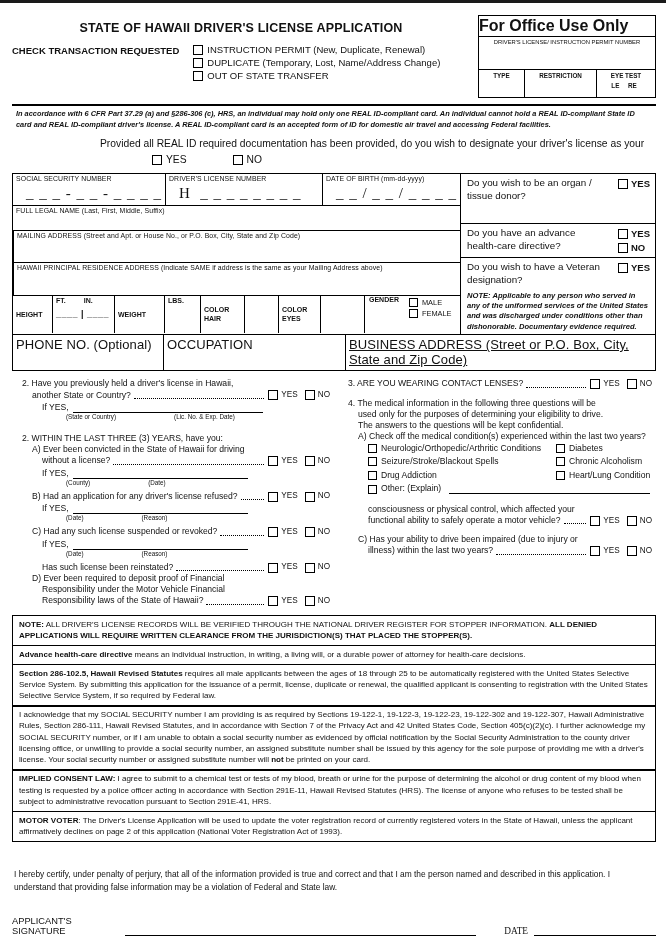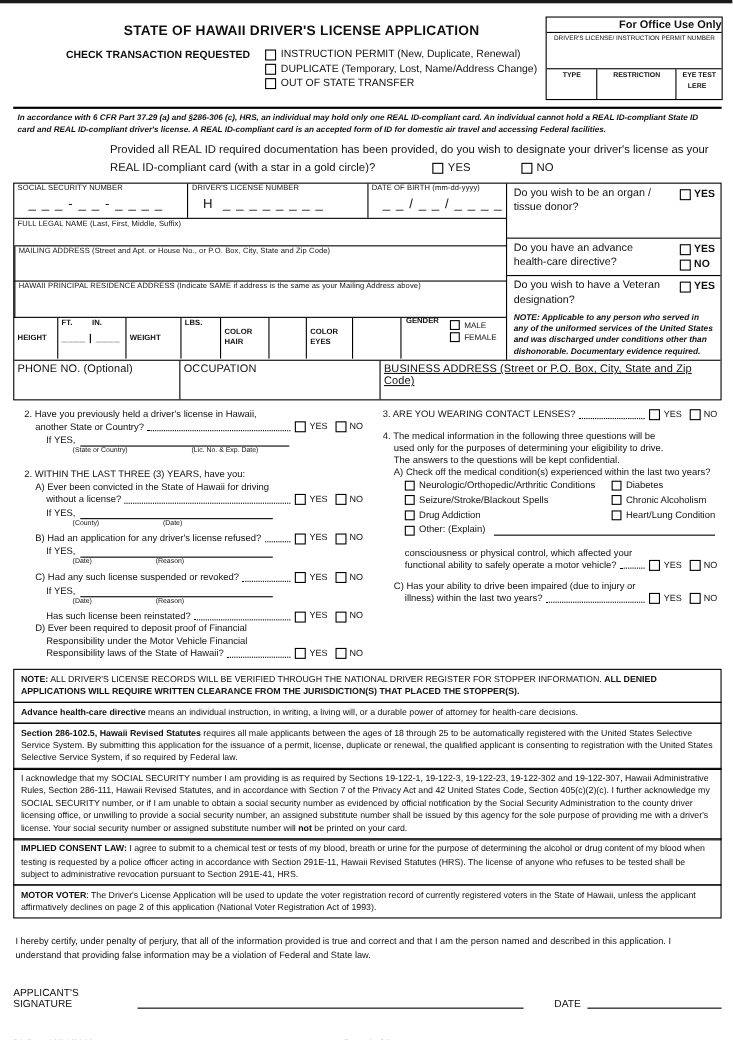--- a/index.html
+++ b/index.html
@@ -3,31 +3,31 @@
 <meta charset="utf-8">
 <style>
   * { margin:0; padding:0; box-sizing:border-box; }
   html,body { background:#ffffff; }
   body { width:666px; height:945px; overflow:hidden; font-family:"Liberation Sans", sans-serif; color:#111; }
   .topbar { width:666px; height:3px; background:#1a1a1a; }
   .page { width:666px; height:942px; padding:12px 10px 0 12px; position:relative; }
 
   
   .header { display:flex; align-items:flex-start; }
-  .header-left { flex:1; padding-top:6px;margin-left:48px; }
+  .header-left { flex:1; padding-top:6px; }
   .form-title { text-align:center; font-size:12.5px; font-weight:bold; letter-spacing:.2px; margin-bottom:9px; }
   .txn { display:flex; }
   .txn-label { font-size:9.5px; font-weight:bold; padding-top:1px; white-space:nowrap; }
   .txn-opts { margin-left:14px; }
   .txn-opt { display:flex; align-items:center; font-size:9.5px; margin-bottom:2px; white-space:nowrap; }
   .cb { width:9px; height:9px; border:1.3px solid #000; display:inline-block; flex:none; background:#fff; }
   .txn-opt .cb { width:10px; height:10px; margin-right:4px; }
 
   .office { width:178px; border:1.6px solid #000; margin-left:8px; }
-  .office-title { font-size:10px; font-weight:bold; text-align:right; border-bottom:1.3px solid #000; padding:1px 0; }
+  .office-title { font-size:16px; font-weight:bold; text-align:left; border-bottom:1.3px solid #000; padding:1px 0; }
   .office-sub { font-size:5.8px; text-align:center; padding-top:2px; height:32px; }
   .office-row { display:flex; border-top:1.3px solid #000; height:28px; }
   .office-cell { font-size:6.3px; font-weight:bold; text-align:center; padding-top:2px; }
   .oc1 { width:46px; border-right:1.3px solid #000; }
   .oc2 { width:72px; border-right:1.3px solid #000; }
   .oc3 { flex:1; }
   .eyelr { display:flex; justify-content:space-around; padding:3px 14px 0 10px; font-weight:bold; font-size:6.3px; }
 
   
   .intro { border-top:2px solid #000; margin-top:6px; padding:3px 4px 0 4px; }
@@ -41,21 +41,21 @@
   
   .idtable { border:1.6px solid #000; }
   .it-top { display:flex; }
   .it-left { width:447px; }
   .it-right { flex:1; border-left:1.3px solid #000; }
   .row { border-bottom:1.3px solid #000; }
   .cellrow { display:flex; }
   .cell { padding:1px 3px; }
   .cell + .cell { border-left:1.3px solid #000; }
   .flabel { font-size:6.9px; letter-spacing:.1px; }
-  .blanks { font-size:12px; letter-spacing:1px; padding:3px 0 1px 10px; white-space:nowrap; }
+  .blanks { font-size:15px; letter-spacing:1px; padding:3px 0 1px 10px; white-space:nowrap;font-family:Liberation Serif, serif; }
   .r1 { height:32px; }
   .c-ssn { width:158px; }
   .c-dl { width:164px; }
   .c-dob { flex:1; }
   .r2 { height:25px; }
   .r3 { height:32px; }
   .r4 { height:33px; }
   .r5 { height:37px; border-bottom:none; display:flex; }
   .pcell { border-right:1.3px solid #000; font-size:7px; font-weight:bold; }
   .pcell:last-child { border-right:none; }
@@ -72,21 +72,21 @@
   .ftin-labels { display:flex; gap:18px; font-weight:bold; font-size:7px; }
   .ftin-blanks { font-size:9px; letter-spacing:.5px; padding-top:5px; }
   .two-line-label { line-height:1.2; }
   .gender-opts { margin-left:10px; font-weight:normal; }
   .gender-opt { display:flex; align-items:center; gap:4px; font-size:7.4px; margin:2px 0; }
   .r6 { border-bottom:none; border-top:1.3px solid #000; height:36px; display:flex; }
   .r6 .cell { padding-top:2px; }
   .c-phone { width:150px; }
   .c-occ { width:182px; }
   .c-bus { flex:1;text-decoration:underline; }
-  .r6 .flabel { font-size:10px; }
+  .r6 .flabel { font-size:13px; }
 
   
   .sr { border-bottom:1.3px solid #000; padding:3px 5px 2px 6px; font-size:9.8px; }
   .sr:last-child { border-bottom:none; }
   .sr1 { height:50px; }
   .sr2 { height:34px; }
   .sr3 { height:76px; }
   .sideq { display:flex; justify-content:space-between; }
   .sideq .qt { line-height:1.3; }
   .side-yn { display:flex; flex-direction:column; gap:3px; padding-top:1px; }
@@ -116,28 +116,28 @@
   .med-item { display:flex; align-items:center; gap:4px; margin-bottom:2px;text-align:right; }
   .med-item .cb { width:9px; height:9px; }
   .other-line { display:flex; align-items:flex-end; }
   .other-line .fill { flex:1; margin-left:4px; margin-right:6px; }
 
   
   .legal { margin-top:8px; }
   .lbox { border:1.6px solid #000; padding:3px 6px 4px 6px; font-size:8px; line-height:1.42; margin-top:-1.6px; }
   .lbox:first-child { margin-top:0; }
   .lbox b { font-weight:bold; }
-  .cert { font-size:8.4px; line-height:1.5; margin-top:14px; padding:0 2px; }
+  .cert { font-size:8.4px; line-height:1.5; margin-top:26px; padding:0 2px; }
 
   
   .sigrow { display:flex; align-items:flex-end; margin-top:22px; font-size:9.3px; }
   .sigrow .fill { height:11px; }
   .sig-line { width:380px; margin-left:6px; }
   .date-line { width:132px; margin-left:6px; }
-  .date-label { margin-left:28px; }
+  .date-label { margin-left:28px;font-family:Liberation Serif, serif; }
   .footer { position:relative; margin-top:26px; font-size:8.3px; }
   .footer-page { position:absolute; left:0; right:0; text-align:center; }
 </style>
 </head>
 <body>
 
 <div class="topbar"></div>
 <div class="page">
 
   <div class="header">
@@ -176,21 +176,20 @@
         </div>
       </div>
     </div>
   </div>
 
   <div class="intro">
     <div class="accordance">In accordance with 6 CFR Part 37.29 (a) and §286-306 (c), HRS, an individual may hold only one REAL ID-compliant card.  An individual cannot hold a REAL ID-compliant State ID card and REAL ID-compliant driver's license.  A REAL ID-compliant card is an accepted form of ID for domestic air travel and accessing Federal facilities.</div>
     <div class="realid">
       <div>Provided all REAL ID required documentation has been provided, do you wish to designate your driver's license as your</div>
       <div class="realid-q">
-        <span>REAL ID-compliant card (with a star in a gold circle)?</span>
         <span class="realid-yn">
           <span class="yn-inline">
               <span class="cb"></span>
               <span>YES</span>
             </span>
           <span class="yn-inline">
               <span class="cb"></span>
               <span>NO</span>
             </span>
         </span>

